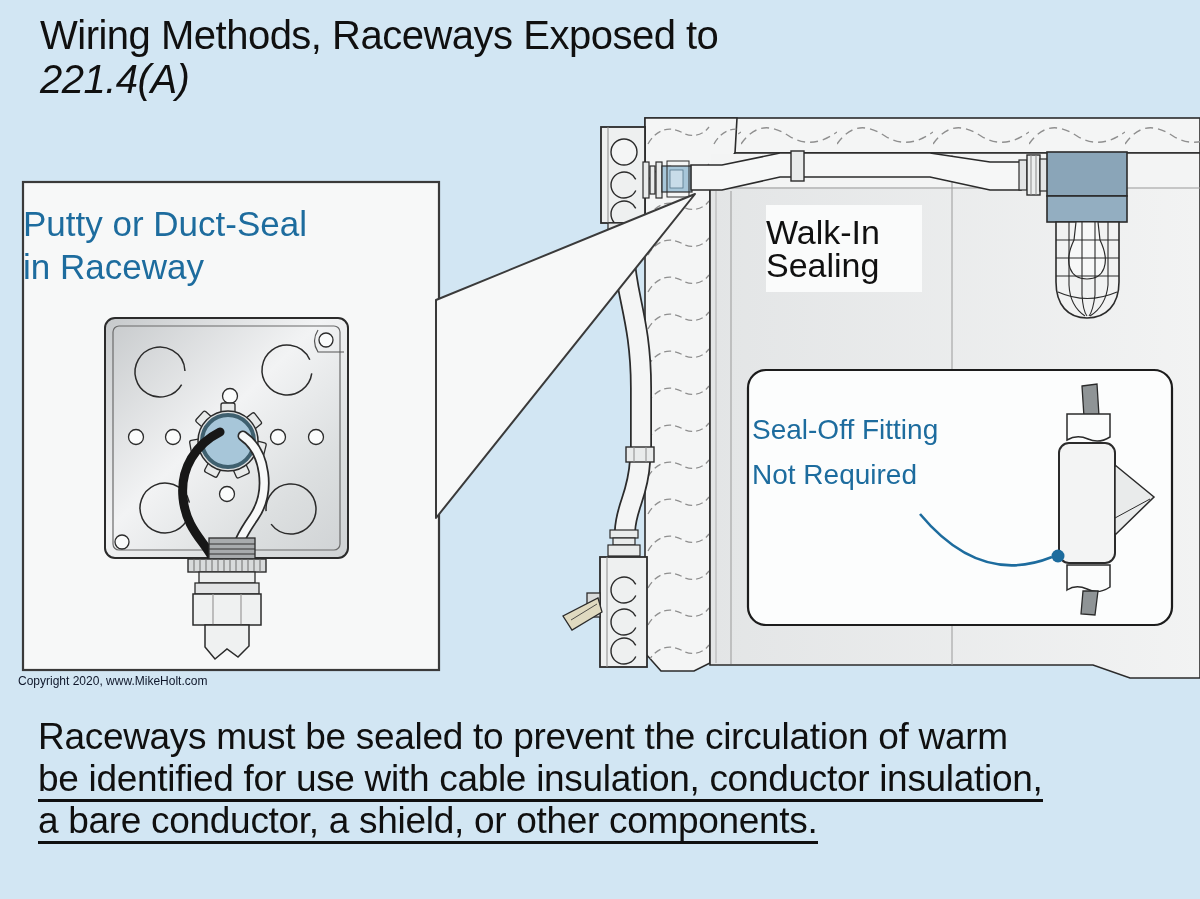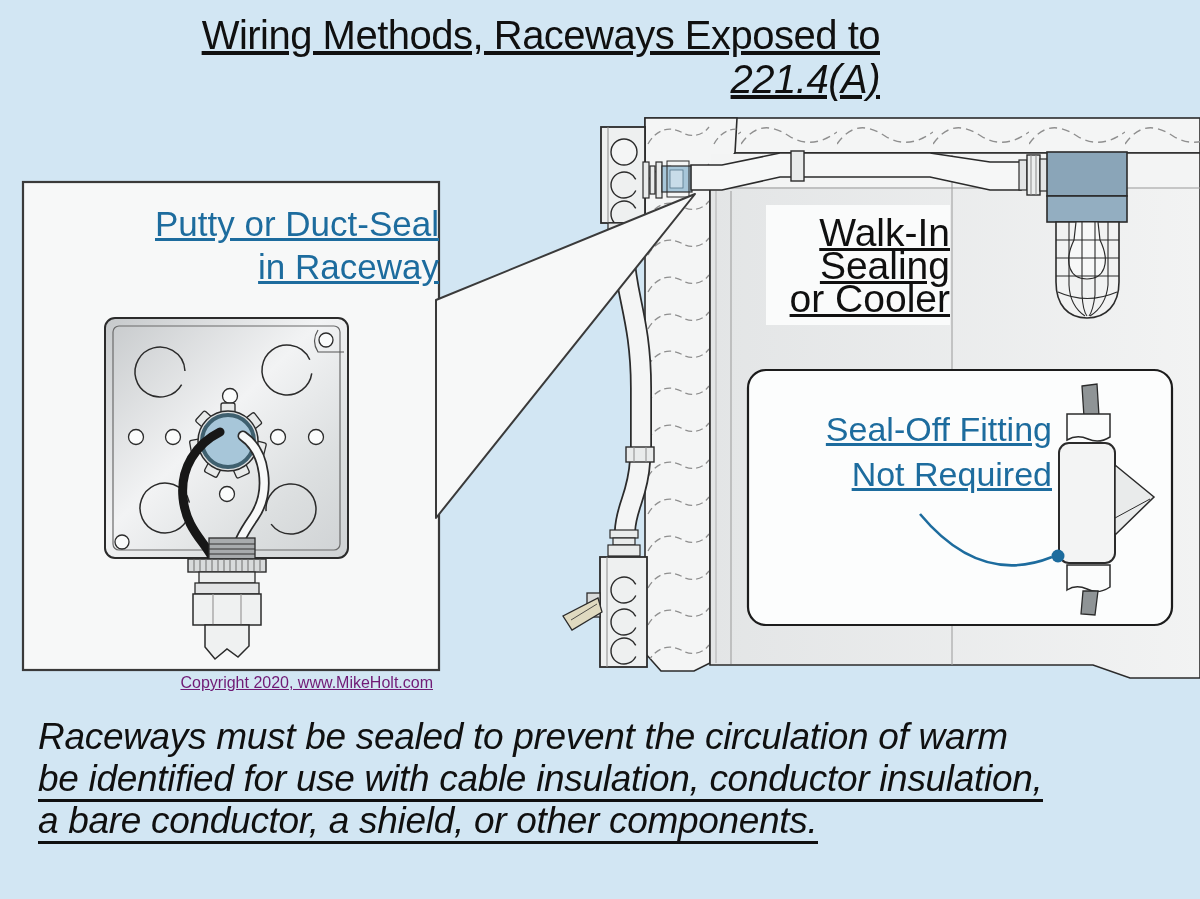--- a/index.html
+++ b/index.html
@@ -10,30 +10,30 @@
     --text-black:#101010;
   }
   html,body{margin:0;padding:0;}
   body{background:#888;font-family:"Liberation Sans","DejaVu Sans",sans-serif;}
   .canvas{
     position:relative;width:1200px;height:899px;overflow:hidden;
     background:var(--background);
   }
   .canvas svg{position:absolute;left:0;top:0;z-index:1;}
   .txt{position:absolute;z-index:2;color:var(--text-black);}
-  .center{text-align:right;text-decoration:underline;}
+  .center{text-align:left;}
   .title-block{left:40px;top:13px;width:840px;font-size:40px;line-height:44px;letter-spacing:-0.5px;}
   .title-code{font-style:italic;}
   .putty-title{left:23px;top:202px;width:416px;font-size:35px;line-height:43px;color:var(--accent-blue);}
-  .freezer-label{left:766px;top:205px;width:184px;padding-top:11px;padding-bottom:10px;
-    background:#fafbfb;font-size:39px;line-height:33px;color:var(--text-black);}
-  .seal-title{left:752px;top:407px;width:300px;font-size:34px;line-height:45px;color:var(--accent-blue);}
-  .copyright{left:41px;top:674px;width:392px;font-size:16px;color:#701a75;}
+  .freezer-label{left:766px;top:205px;width:156px;padding-top:11px;padding-bottom:10px;
+    background:#fafbfb;font-size:34px;line-height:33px;color:var(--text-black);}
+  .seal-title{left:752px;top:407px;width:300px;font-size:28px;line-height:45px;color:var(--accent-blue);}
+  .copyright{left:18px;top:674px;width:392px;font-size:12px;color:#0f172a;}
   .body-text{left:38px;top:716px;width:1150px;font-size:37px;line-height:42px;letter-spacing:-0.3px;}
-  .body-line{white-space:nowrap;font-style:italic;}
+  .body-line{white-space:nowrap;}
   .u{border-bottom:3px solid var(--text-black);}
 </style>
 </head>
 <body>
 
 <div class="canvas">
 
   <svg width="1200" height="899" viewBox="0 0 1200 899">
     <defs>
       <linearGradient id="metal" x1="0" y1="0" x2="1" y2="1">
@@ -241,21 +241,20 @@
   </div>
 
   <div class="txt putty-title center">
     <div>Putty or Duct-Seal</div>
     <div>in Raceway</div>
   </div>
 
   <div class="txt freezer-label center">
     <div>Walk-In</div>
     <div>Sealing</div>
-    <div>or Cooler</div>
   </div>
 
   <div class="txt seal-title center">
     <div>Seal-Off Fitting</div>
     <div>Not Required</div>
   </div>
 
   <div class="txt copyright center">Copyright 2020, www.MikeHolt.com</div>
 
   <div class="txt body-text">

